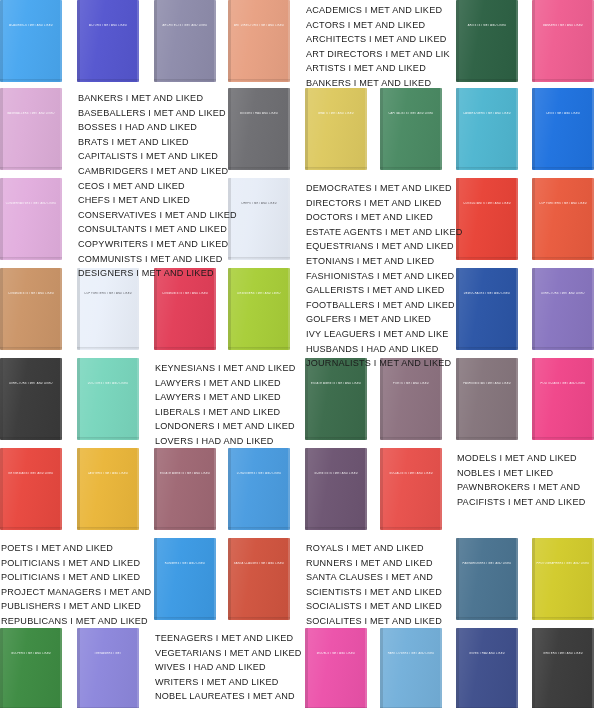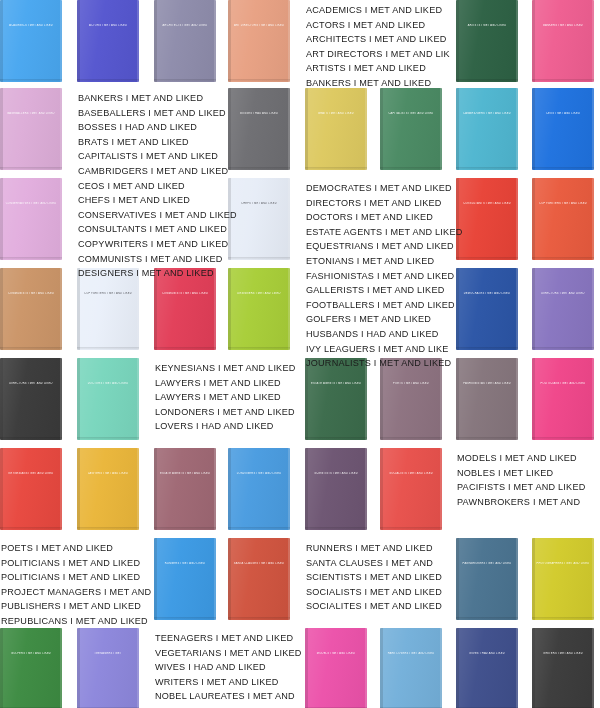--- a/index.html
+++ b/index.html
@@ -418,46 +418,48 @@
       <span class="line">DEMOCRATES I MET AND LIKED</span>
       <span class="line">DIRECTORS I MET AND LIKED</span>
       <span class="line">DOCTORS I MET AND LIKED</span>
       <span class="line">ESTATE AGENTS I MET AND LIKED</span>
       <span class="line">EQUESTRIANS I MET AND LIKED</span>
       <span class="line">ETONIANS I MET AND LIKED</span>
       <span class="line">FASHIONISTAS I MET AND LIKED</span>
       <span class="line">GALLERISTS I MET AND LIKED</span>
       <span class="line">FOOTBALLERS I MET AND LIKED</span>
       <span class="line">GOLFERS I MET AND LIKED</span>
+      <span class="line">IVY LEAGUERS I MET AND LIKE</span>
       <span class="line">HUSBANDS I HAD AND LIKED</span>
-      <span class="line">IVY LEAGUERS I MET AND LIKE</span>
       <span class="line">JOURNALISTS I MET AND LIKED</span>
     </div>
     <div class="textblock" style="left: 155px; top: 361px;">
       <span class="line">KEYNESIANS I MET AND LIKED</span>
       <span class="line">LAWYERS I MET AND LIKED</span>
       <span class="line">LAWYERS I MET AND LIKED</span>
+      <span class="line">LIBERALS I MET AND LIKED</span>
       <span class="line">LONDONERS I MET AND LIKED</span>
       <span class="line">LOVERS I HAD AND LIKED</span>
     </div>
     <div class="textblock" style="left: 457px; top: 451px;">
       <span class="line">MODELS I MET AND LIKED</span>
       <span class="line">NOBLES I MET LIKED</span>
+      <span class="line">PAWNBROKERS I MET AND</span>
       <span class="line">PACIFISTS I MET AND LIKED</span>
-      <span class="line">PAWNBROKERS I MET AND</span>
     </div>
     <div class="textblock" style="left: 1px; top: 541px;">
       <span class="line">POETS I MET AND LIKED</span>
       <span class="line">POLITICIANS I MET AND LIKED</span>
       <span class="line">POLITICIANS I MET AND LIKED</span>
       <span class="line">PROJECT MANAGERS I MET AND</span>
       <span class="line">PUBLISHERS I MET AND LIKED</span>
       <span class="line">REPUBLICANS I MET AND LIKED</span>
     </div>
     <div class="textblock" style="left: 306px; top: 541px;">
+      <span class="line">ROYALS I MET AND LIKED</span>
       <span class="line">RUNNERS I MET AND LIKED</span>
       <span class="line">SANTA CLAUSES I MET AND</span>
       <span class="line">SCIENTISTS I MET AND LIKED</span>
       <span class="line">SOCIALISTS I MET AND LIKED</span>
       <span class="line">SOCIALITES I MET AND LIKED</span>
     </div>
     <div class="textblock" style="left: 155px; top: 631px;">
       <span class="line">TEENAGERS I MET AND LIKED</span>
       <span class="line">VEGETARIANS I MET AND LIKED</span>
       <span class="line">WIVES I HAD AND LIKED</span>

